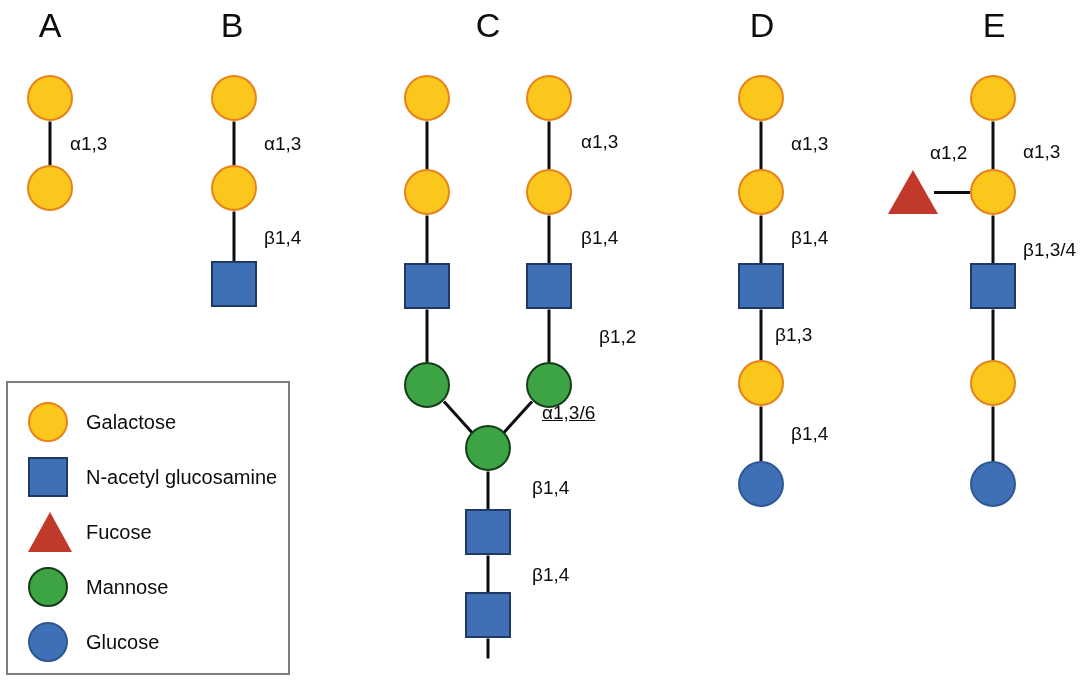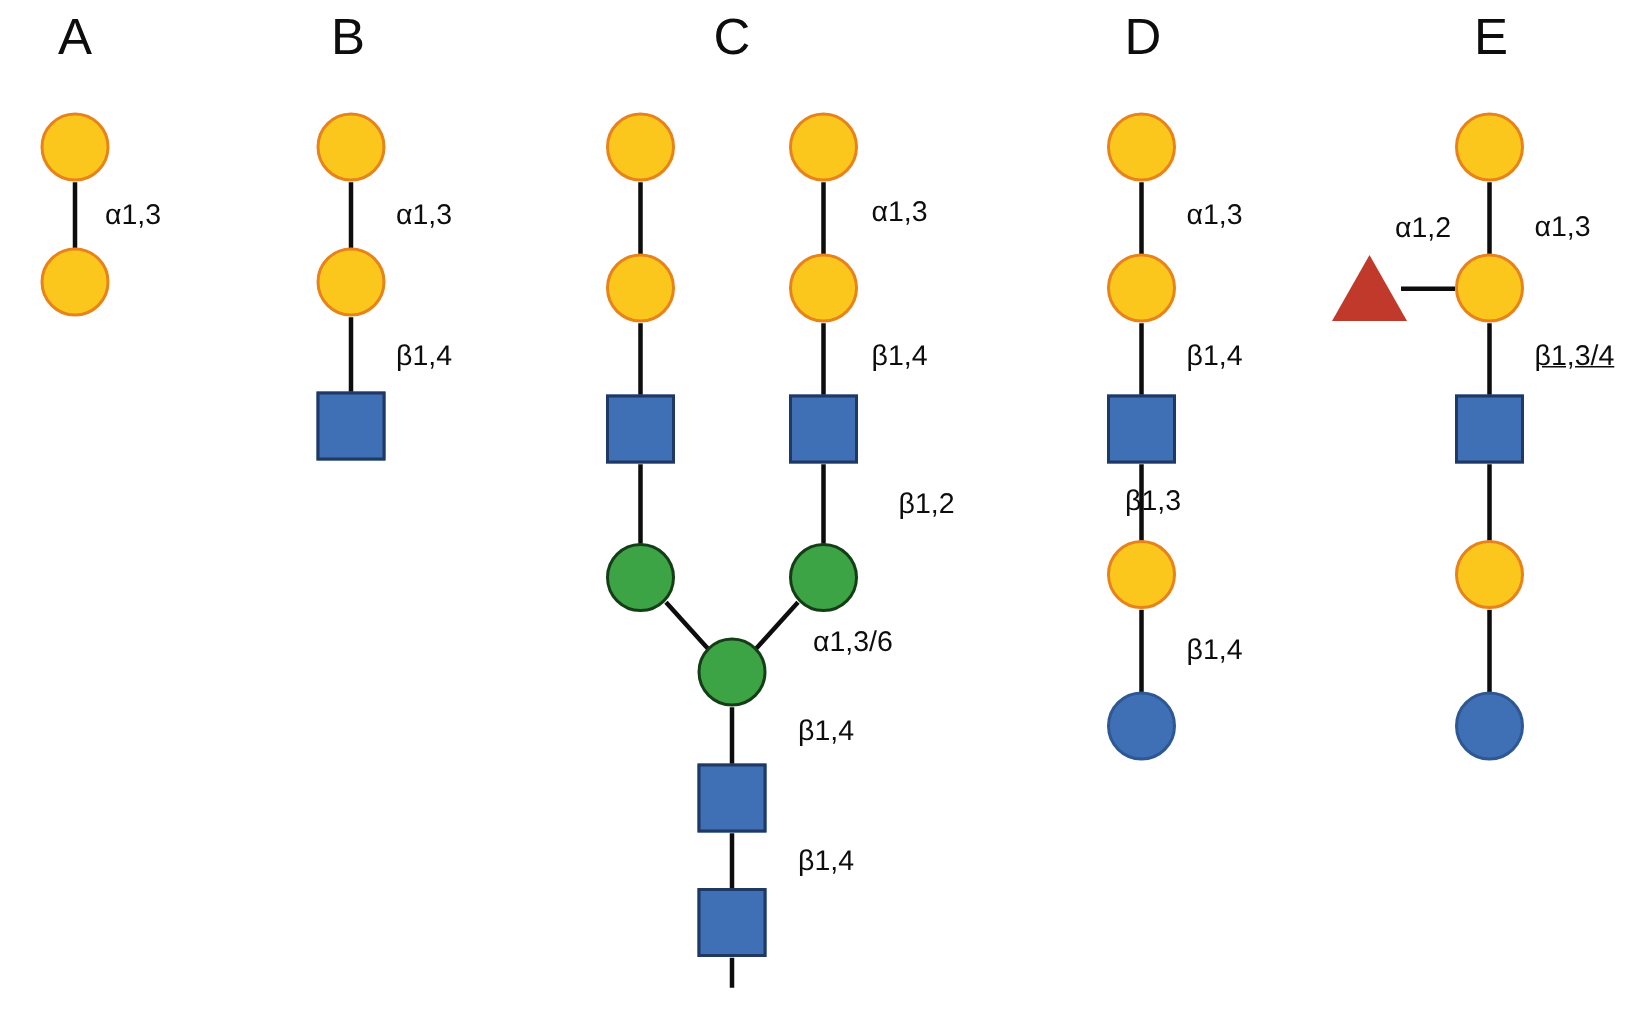--- a/index.html
+++ b/index.html
@@ -195,46 +195,68 @@
     <div class="node galactose" style="left: 549px; top: 98px;"></div>
     <div class="node galactose" style="left: 549px; top: 192px;"></div>
     <div class="node glcnac" style="left: 549px; top: 286px;"></div>
     <div class="node mannose" style="left: 549px; top: 385px;"></div>
     <div class="node mannose" style="left: 488px; top: 448px;"></div>
     <div class="node glcnac" style="left: 488px; top: 532px;"></div>
     <div class="node glcnac" style="left: 488px; top: 615px;"></div>
     <div class="linkage" style="left: 581px; top: 132px;">α1,3</div>
     <div class="linkage" style="left: 581px; top: 228px;">β1,4</div>
     <div class="linkage" style="left: 599px; top: 327px;">β1,2</div>
-    <div class="linkage" style="left: 542px; top: 419px;">α1,3/6</div>
+    <div class="linkage" style="left: 542px; top: 403px; text-decoration: underline;">α1,3/6</div>
     <div class="linkage" style="left: 532px; top: 478px;">β1,4</div>
     <div class="linkage" style="left: 532px; top: 565px;">β1,4</div>
     <div class="panel-letter" style="left: 488px; top: 8px;">C</div>
     <div class="bond" style="left: 761px; top: 119.5px; width: 48px; transform: rotate(90deg);"></div>
     <div class="bond" style="left: 761px; top: 213.5px; width: 48px; transform: rotate(90deg);"></div>
     <div class="bond" style="left: 761px; top: 307.5px; width: 51px; transform: rotate(90deg);"></div>
     <div class="bond" style="left: 761px; top: 404.5px; width: 55px; transform: rotate(90deg);"></div>
     <div class="node galactose" style="left: 761px; top: 98px;"></div>
     <div class="node galactose" style="left: 761px; top: 192px;"></div>
     <div class="node glcnac" style="left: 761px; top: 286px;"></div>
     <div class="node galactose" style="left: 761px; top: 383px;"></div>
     <div class="node glucose" style="left: 761px; top: 484px;"></div>
     <div class="linkage" style="left: 791px; top: 134px;">α1,3</div>
     <div class="linkage" style="left: 791px; top: 228px;">β1,4</div>
-    <div class="linkage" style="left: 750px; top: 325px; text-align: center;">β1,3</div>
+    <div class="linkage" style="left: 775px; top: 325px; text-align: center;">β1,3</div>
     <div class="linkage" style="left: 791px; top: 424px;">β1,4</div>
     <div class="panel-letter" style="left: 762px; top: 8px;">D</div>
     <div class="bond" style="left: 993px; top: 119.5px; width: 48px; transform: rotate(90deg);"></div>
     <div class="bond" style="left: 934px; top: 190.5px; width: 36px; transform: rotate(0deg);"></div>
     <div class="bond" style="left: 993px; top: 213.5px; width: 48px; transform: rotate(90deg);"></div>
     <div class="bond" style="left: 993px; top: 307.5px; width: 51px; transform: rotate(90deg);"></div>
     <div class="bond" style="left: 993px; top: 404.5px; width: 55px; transform: rotate(90deg);"></div>
     <div class="node galactose" style="left: 993px; top: 98px;"></div>
     <div class="node galactose" style="left: 993px; top: 192px;"></div>
     <div class="node fucose" style="left: 913px; top: 192px;"></div>
     <div class="node glcnac" style="left: 993px; top: 286px;"></div>
     <div class="node galactose" style="left: 993px; top: 383px;"></div>
     <div class="node glucose" style="left: 993px; top: 484px;"></div>
     <div class="linkage" style="left: 1023px; top: 142px;">α1,3</div>
     <div class="linkage" style="left: 930px; top: 143px;">α1,2</div>
-    <div class="linkage" style="left: 1023px; top: 228px; text-decoration: underline;">β1,3/4</div>
+    <div class="linkage" style="left: 1023px; top: 240px;">β1,3/4</div>
     <div class="panel-letter" style="left: 994px; top: 8px;">E</div>
+    <div id="legend" style="left: 6px; top: 381px; width: 284px; height: 294px;">
+      <div class="legend-row" style="top: 12px;">
+        <div class="legend-swatch galactose"></div>
+        <div class="legend-label">Galactose</div>
+      </div>
+      <div class="legend-row" style="top: 67px;">
+        <div class="legend-swatch glcnac"></div>
+        <div class="legend-label">N-acetyl glucosamine</div>
+      </div>
+      <div class="legend-row" style="top: 122px;">
+        <div class="legend-swatch fucose"></div>
+        <div class="legend-label">Fucose</div>
+      </div>
+      <div class="legend-row" style="top: 177px;">
+        <div class="legend-swatch mannose"></div>
+        <div class="legend-label">Mannose</div>
+      </div>
+      <div class="legend-row" style="top: 232px;">
+        <div class="legend-swatch glucose"></div>
+        <div class="legend-label">Glucose</div>
+      </div>
+    </div>
   </div>
 
 </body></html>

